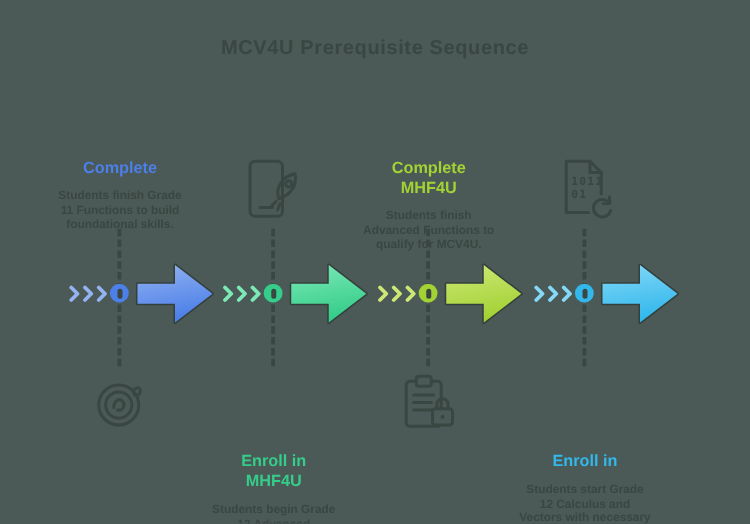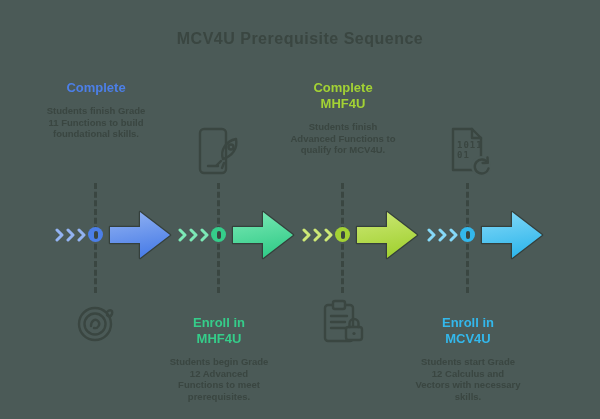--- a/index.html
+++ b/index.html
@@ -12,21 +12,21 @@
   .title{
     position:absolute;top:30px;left:0;right:0;text-align:center;
     font-size:16px;font-weight:bold;letter-spacing:.5px;color:var(--ink);
   }
   .step{position:absolute;top:0;width:130px;height:100%;}
   .s0{left:31px}.s1{left:154px}.s2{left:278px}.s3{left:403px}
 
   .textblock{position:absolute;left:0;width:130px;text-align:center;}
   .textblock.pos-top{top:80px;}
   .textblock.pos-bottom{top:315px;}
-  .heading{font-size:13px;font-weight:bold;line-height:16px;color:var(--c);}
+  .heading{font-size:13px;font-weight:bold;line-height:16px;color:var(--c);margin-top:46px;}
   .desc{margin:9px auto 0;width:106px;font-size:9.5px;line-height:11.5px;
         font-weight:bold;color:var(--ink);}
 
   .dash{position:absolute;left:63px;top:183px;height:110px;width:0;
         border-left:3px dashed var(--ink);}
   .chevrons{position:absolute;left:23px;top:228px;width:36px;height:14px;}
   .node{position:absolute;left:57px;top:227px;width:15px;height:15px;
         border-radius:50%;background:var(--c);z-index:2;}
   .node::after{content:"";position:absolute;left:5.5px;top:3.5px;width:4px;height:8px;
         background:var(--ink);border-radius:2px;}
@@ -166,19 +166,18 @@
           <linearGradient id="ag3" x1="0" y1="0" x2="0.25" y2="1">
         <stop offset="0" style="stop-color:var(--c-light)"></stop>
         <stop offset="1" style="stop-color:var(--c)"></stop>
       </linearGradient>
         </defs>
       <path d="M3 21 L33 21 L33 6 L63 29 L33 52 L33 37 L3 37 Z" fill="url(#ag3)" stroke="#35403c" stroke-width="2.5" stroke-linejoin="round" paint-order="stroke"></path>
     </svg>
     <div class="textblock pos-bottom">
       <div class="heading">
         <div>Enroll in</div>
-        <div>MCV4U</div>
       </div>
       <div class="desc">Students start Grade 12 Calculus and Vectors with necessary skills.</div>
     </div>
   </div>
 
 </div>
 
 </body></html>

